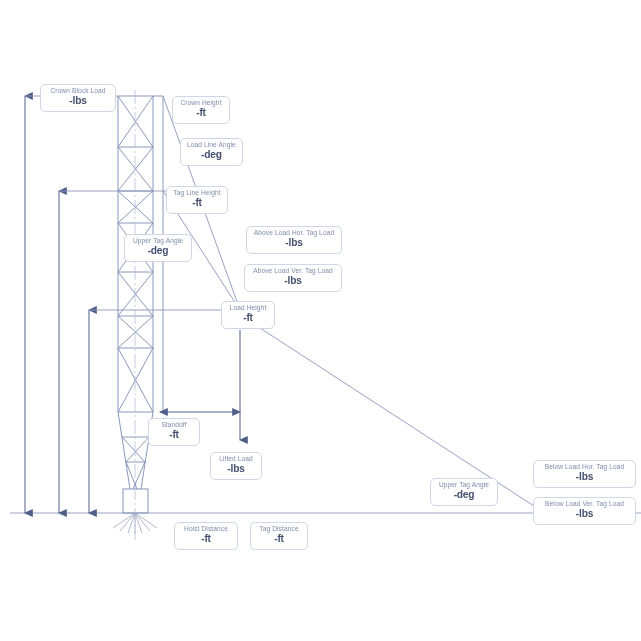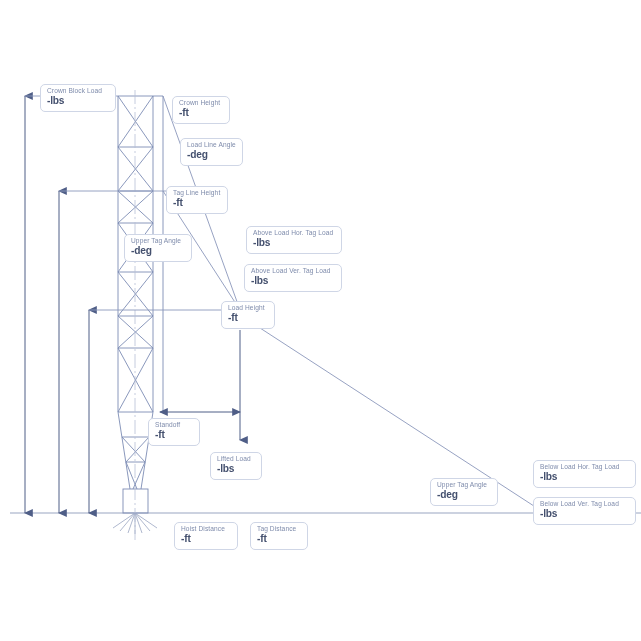--- a/index.html
+++ b/index.html
@@ -13,20 +13,21 @@
     height: 641px;
     overflow: hidden;
     font-family: "Liberation Sans", sans-serif;
     position: relative;
   }
   #diagram-root {
     position: absolute;
     left: 0; top: 0;
     width: 641px;
     height: 641px;
+    text-align: center;
   }
   svg#rig-svg {
     position: absolute;
     left: 0; top: 0;
     width: 641px;
     height: 641px;
     display: block;
   }
   .callout {
     position: absolute;

